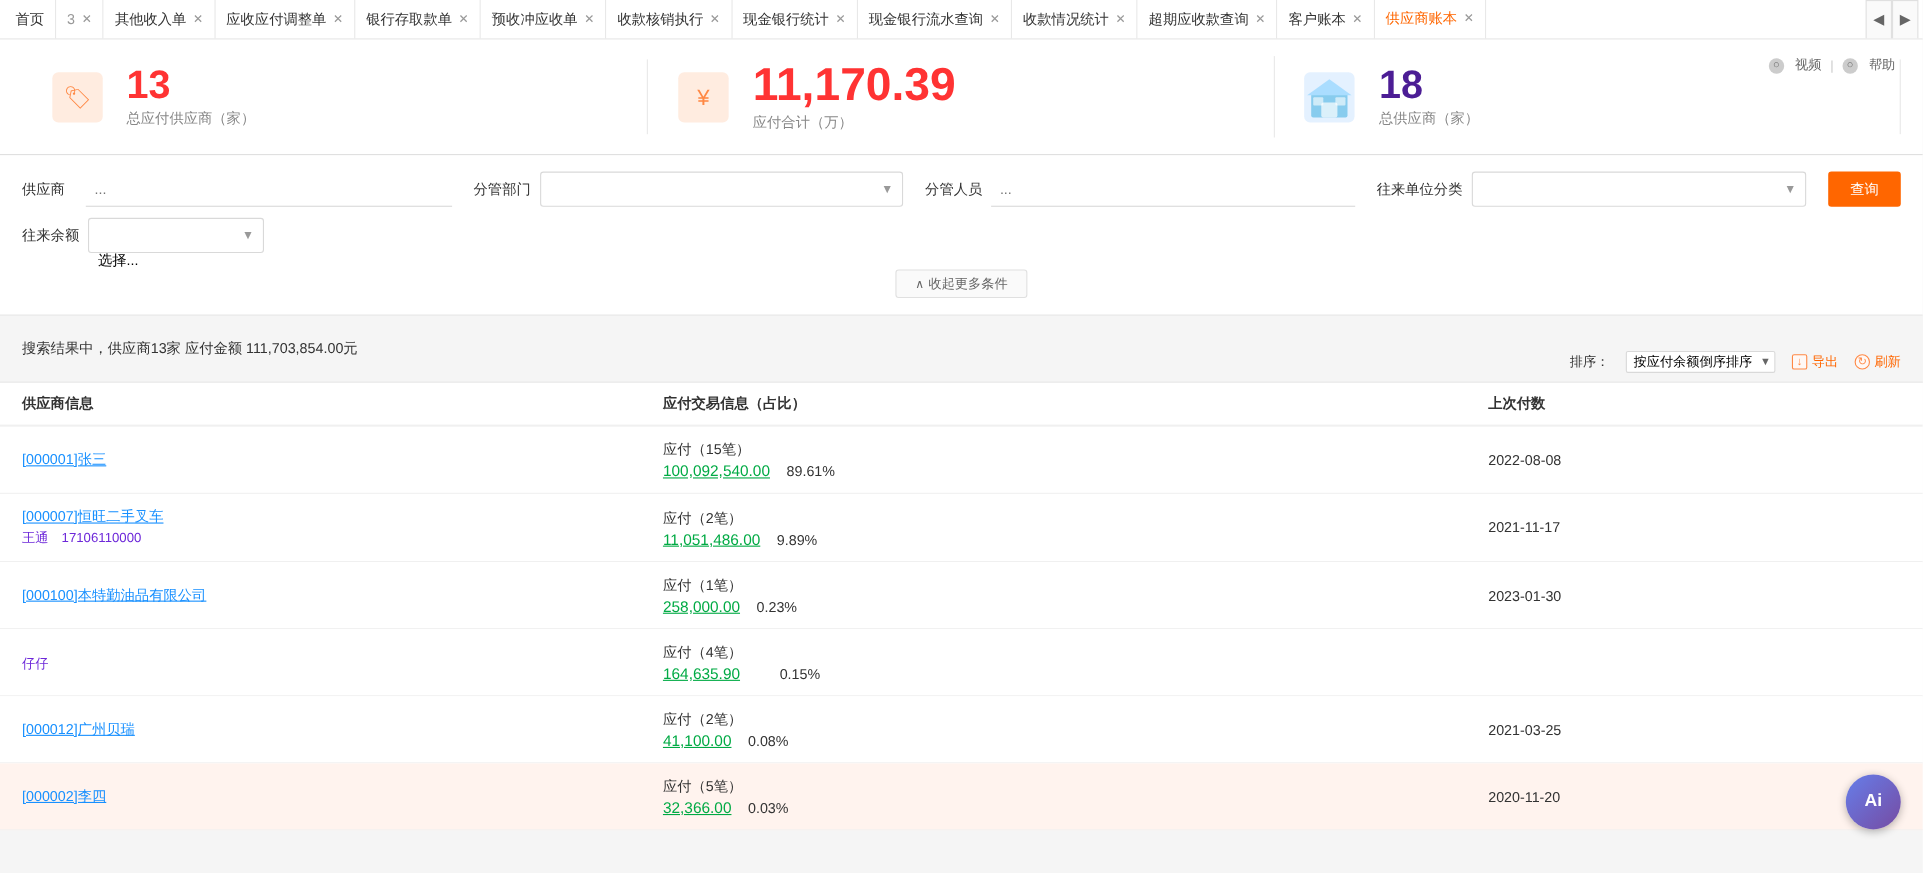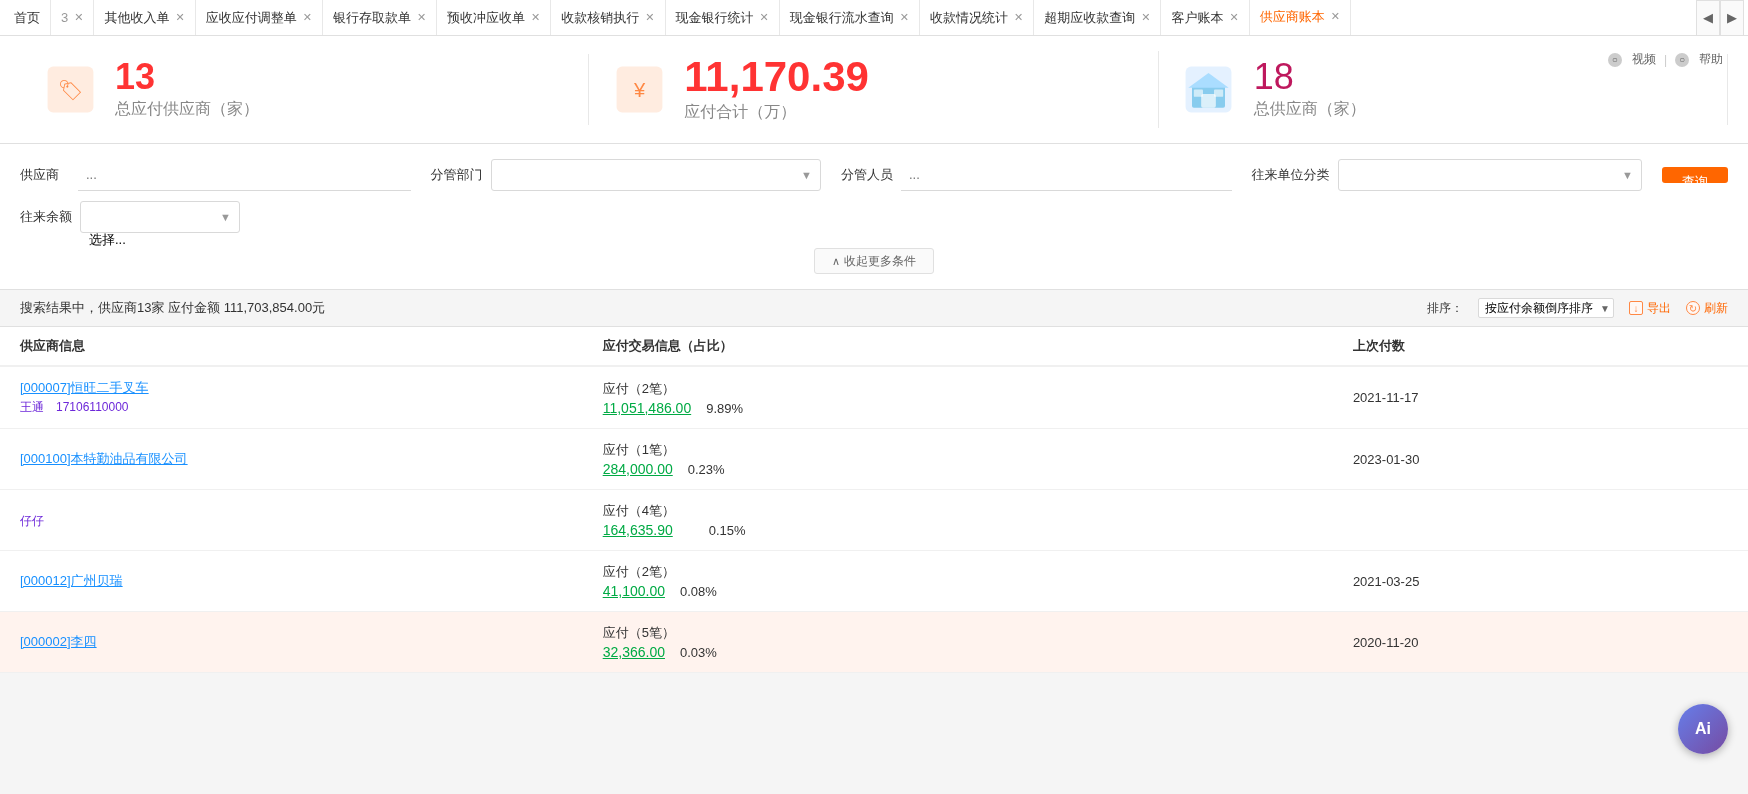--- a/index.html
+++ b/index.html
@@ -87,21 +87,21 @@
     }
     .stat-info {}
     .stat-number {
       font-size: 36px;
       font-weight: bold;
       color: #ff3333;
       line-height: 1;
     }
     .stat-number.large { font-size: 42px; }
     .stat-label {
-      font-size: 16px;
+      font-size: 13px;
       color: #888;
       margin-top: 4px;
     }
     .header-actions {
       position: absolute;
       right: 20px;
       top: 15px;
       display: flex;
       align-items: center;
       font-size: 12px;
@@ -176,21 +176,21 @@
       pointer-events: none;
     }
     .search-btn {
       background: #ff6600;
       color: #fff;
       border: none;
       border-radius: 3px;
       padding: 6px 20px;
       font-size: 13px;
       cursor: pointer;
-      height: 16px;
+      height: 32px;
       white-space: nowrap;
       flex-shrink: 0;
     }
     .collapse-btn {
       display: flex;
       align-items: center;
       justify-content: center;
       margin: 5px auto;
       cursor: pointer;
       color: #666;
@@ -225,20 +225,21 @@
     }
     .results-bar .results-info {
       flex: 1;
     }
     .results-actions {
       display: flex;
       align-items: center;
       gap: 15px;
       font-size: 12px;
       color: #666;
+      margin-top: 24px;
     }
     .sort-label { color: #333; }
     .sort-select {
       border: 1px solid #d9d9d9;
       background: #fff;
       padding: 2px 20px 2px 6px;
       font-size: 12px;
       border-radius: 2px;
       cursor: pointer;
       appearance: none;
@@ -413,21 +414,21 @@
         <rect x="5" y="5" width="50" height="50" rx="6" fill="#ddeeff" opacity="0.8"></rect>
 
         <rect x="12" y="25" width="36" height="25" rx="2" fill="#88ccee"></rect>
         <polygon points="8,28 30,12 52,28" fill="#aaddff"></polygon>
         <rect x="22" y="35" width="16" height="15" rx="2" fill="#fff" opacity="0.7"></rect>
         <rect x="14" y="30" width="10" height="8" rx="1" fill="#fff" opacity="0.6"></rect>
         <rect x="36" y="30" width="10" height="8" rx="1" fill="#fff" opacity="0.6"></rect>
       </svg>
     </div>
     <div class="stat-info">
-      <div class="stat-number" style="color:#be185d; font-weight:normal;">18</div>
+      <div class="stat-number" style="color:#4c1d95; font-weight:bold;">18</div>
       <div class="stat-label">总供应商（家）</div>
     </div>
   </div>
 
   <div class="header-actions">
     <span style="display:inline-block;width:14px;height:14px;border-radius:50%;background:#ccc;font-size:10px;line-height:14px;text-align:center;color:#666;">○</span>
     <span>视频</span>
     <span class="divider">|</span>
     <span style="display:inline-block;width:14px;height:14px;border-radius:50%;background:#ccc;font-size:10px;line-height:14px;text-align:center;color:#666;">○</span>
     <span>帮助</span>
@@ -513,20 +514,35 @@
 </div>
 
 <div class="data-table">
 
   <div class="table-header">
     <div class="col-supplier">供应商信息</div>
     <div class="col-transaction">应付交易信息（占比）</div>
     <div class="col-lastpay">上次付数</div>
   </div>
 
+  <div class="table-row">
+    <div class="col-supplier">
+      <div class="supplier-link">[000001]张三</div>
+    </div>
+    <div class="col-transaction">
+      <div class="transaction-label">应付（15笔）</div>
+      <div style="display:flex;align-items:center;">
+        <span class="transaction-amount">100,092,540.00</span>
+        <span class="transaction-percent">89.61%</span>
+      </div>
+    </div>
+    <div class="col-lastpay">
+      <span class="last-pay">2022-08-08</span>
+    </div>
+  </div>
 
   <div class="table-row">
     <div class="col-supplier">
       <div class="supplier-link">[000007]恒旺二手叉车</div>
       <div class="supplier-contact">王通　17106110000</div>
     </div>
     <div class="col-transaction">
       <div class="transaction-label">应付（2笔）</div>
       <div style="display:flex;align-items:flex-end;">
         <span class="transaction-amount">11,051,486.00</span>
@@ -538,21 +554,21 @@
     </div>
   </div>
 
   <div class="table-row">
     <div class="col-supplier">
       <div class="supplier-link">[000100]本特勤油品有限公司</div>
     </div>
     <div class="col-transaction">
       <div class="transaction-label">应付（1笔）</div>
       <div style="display:flex;align-items:center;">
-        <span class="transaction-amount">284,000.00</span>
+        <span class="transaction-amount">258,000.00</span>
         <span class="transaction-percent">0.23%</span>
       </div>
     </div>
     <div class="col-lastpay">
       <span class="last-pay">2023-01-30</span>
     </div>
   </div>
 
   <div class="table-row">
     <div class="col-supplier">

